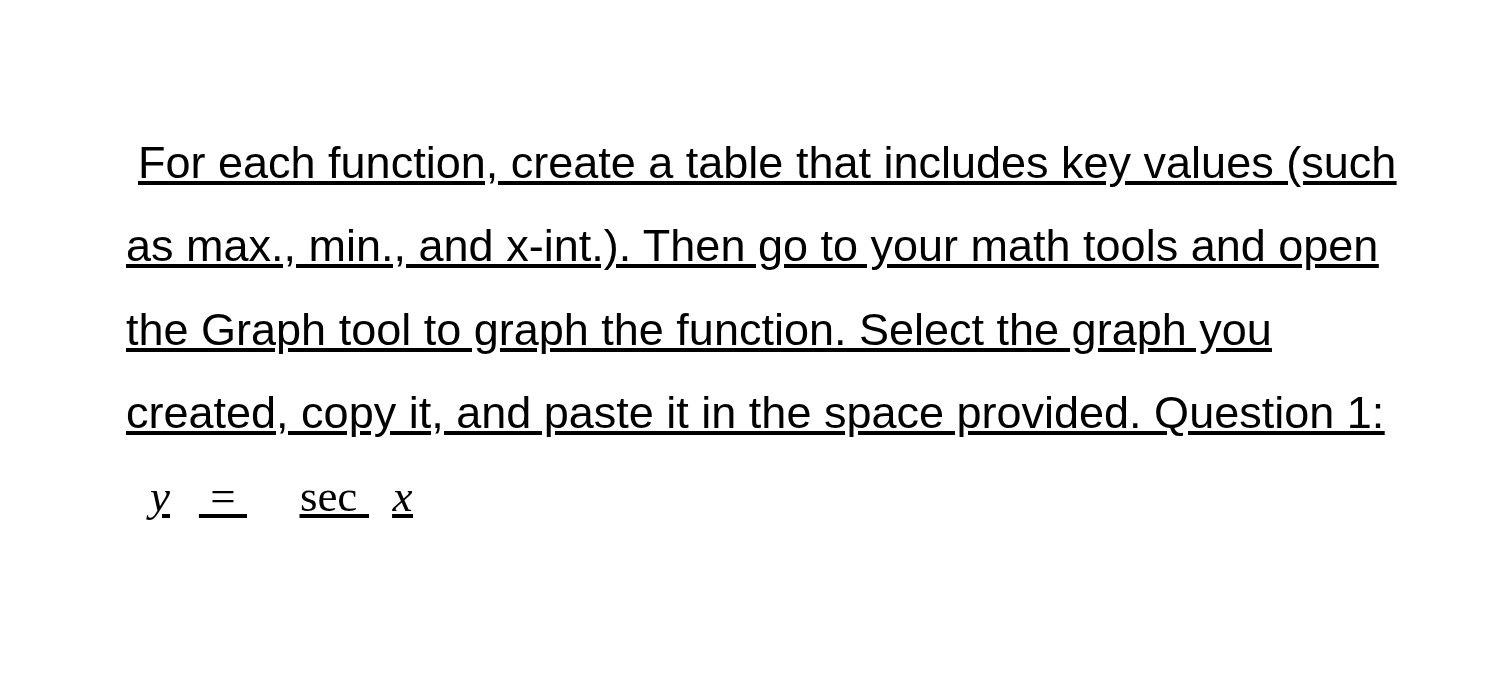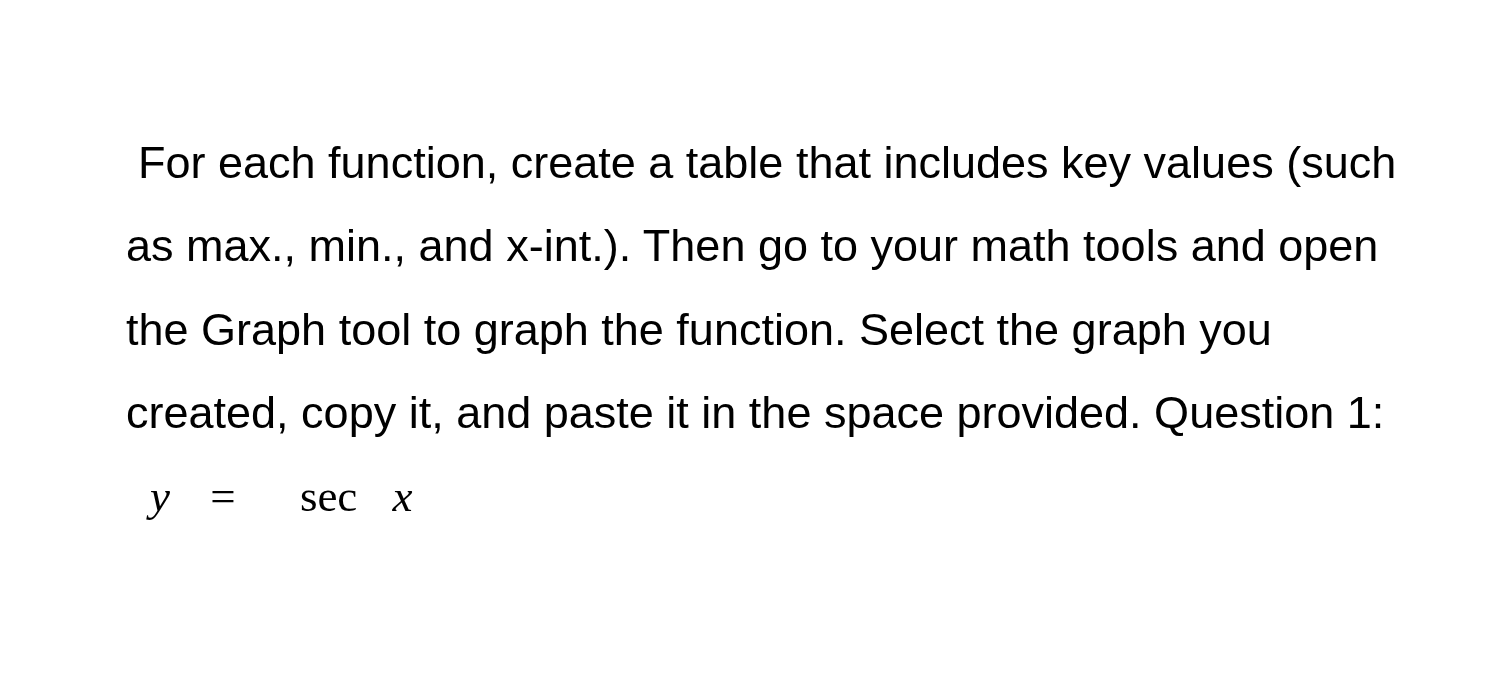--- a/index.html
+++ b/index.html
@@ -1,18 +1,19 @@
 <!DOCTYPE html>
 <html><head>
   <meta charset="utf-8">
   <style>
     * {
       margin: 12px;
       padding: 0;
       box-sizing: border-box;
+      text-decoration: underline;
     }
     body {
       width: 1500px;
       height: 688px;
       background: #ffffff;
       font-family: -apple-system, BlinkMacSystemFont, "Segoe UI", Helvetica, Arial, sans-serif;
       padding: 85px 90px 0 90px;
     }
     .question-text {
       font-size: 45px;

